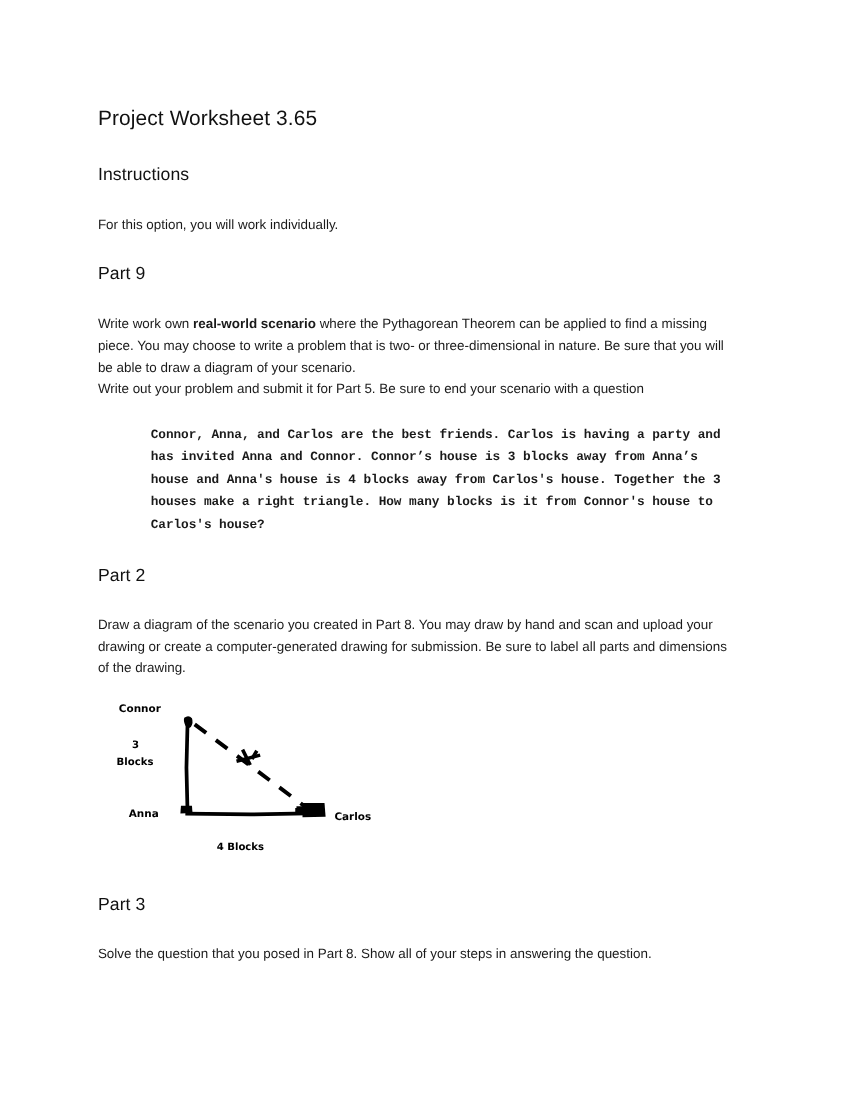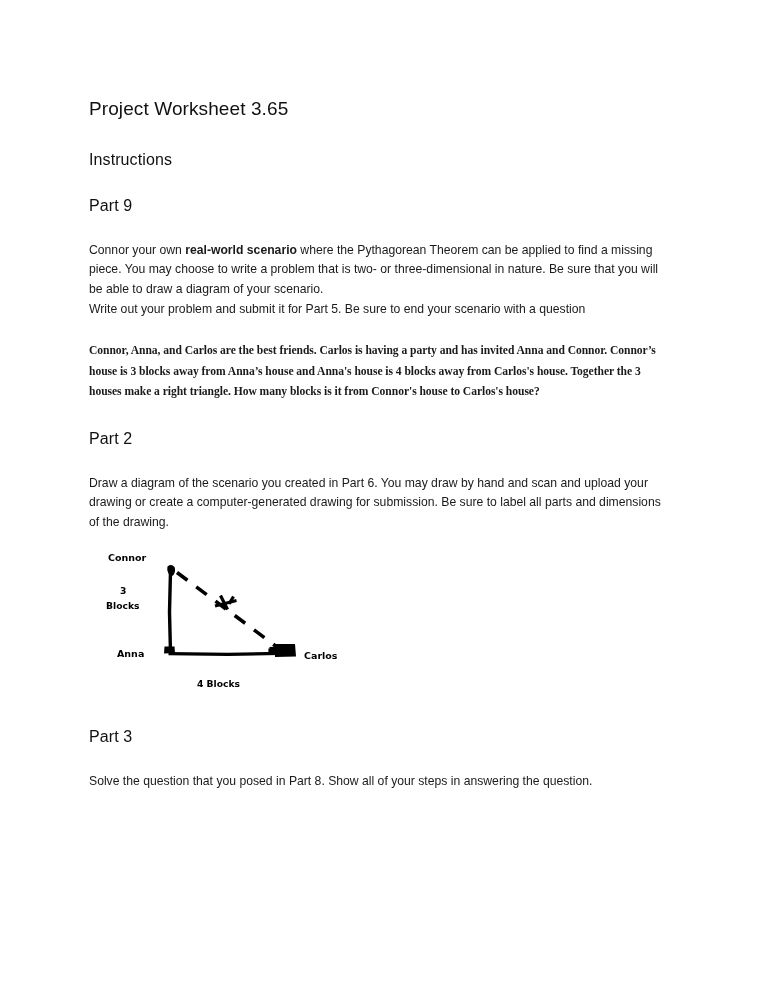--- a/index.html
+++ b/index.html
@@ -44,25 +44,26 @@
     margin: 0;
     font-size: 12.2px;
     line-height: 19.6px;
     color: #1a1a1a;
   }
   .p-gap-lg { padding-top: 25px; }
   .p-gap-md { padding-top: 20px; }
   .p-gap-sm { padding-top: 0px; }
   .scenario {
     font-weight: bold;
-    font-family: Liberation Serif, serif;
+    font-family: Liberation Mono, monospace;
     font-size: 11.6px;
     line-height: 20.5px;
     letter-spacing: -0.05px;
     padding-top: 22px;
+    margin-left: 48px;
   }
   .bold-inline { font-weight: bold; margin-top: 28px; }
 
   
   .diagram-wrap {
     padding-top: 17px;
     padding-left: 5px;
   }
   .diagram {
     display: block;
@@ -102,33 +103,34 @@
 </style>
 </head>
 <body>
 
 <div class="page">
 
   <h1 class="doc-title">Project Worksheet 3.65</h1>
 
   <h2 class="h2 h2-instructions">Instructions</h2>
 
+  <p class="p-gap-lg">For this option, you will work individually.</p>
 
 
   <h2 class="h2 h2-part">Part 9</h2>
 
-  <p class="p-gap-lg"><span>Connor your own </span><span class="bold-inline">real-world scenario</span><span> where the Pythagorean Theorem can be applied to find a missing piece. You may choose to write a problem that is two- or three-dimensional in nature. Be sure that you will be able to draw a diagram of your scenario.</span></p>
+  <p class="p-gap-lg"><span>Write work own </span><span class="bold-inline">real-world scenario</span><span> where the Pythagorean Theorem can be applied to find a missing piece. You may choose to write a problem that is two- or three-dimensional in nature. Be sure that you will be able to draw a diagram of your scenario.</span></p>
 
   <p class="p-gap-sm">Write out your problem and submit it for Part 5. Be sure to end your scenario with a question</p>
 
   <p class="scenario">Connor, Anna, and Carlos are the best friends. Carlos is having a party and has invited Anna and Connor. Connor’s house is 3 blocks away from Anna’s house and Anna's house is 4 blocks away from Carlos's house. Together the 3 houses make a right triangle. How many blocks is it from Connor's house to Carlos's house?</p>
 
   <h2 class="h2 h2-part">Part 2</h2>
 
-  <p class="p-gap-lg">Draw a diagram of the scenario you created in Part 6. You may draw by hand and scan and upload your drawing or create a computer-generated drawing for submission. Be sure to label all parts and dimensions of the drawing.</p>
+  <p class="p-gap-lg">Draw a diagram of the scenario you created in Part 8. You may draw by hand and scan and upload your drawing or create a computer-generated drawing for submission. Be sure to label all parts and dimensions of the drawing.</p>
 
   <div class="diagram-wrap">
     <svg class="diagram" width="250" height="152" viewBox="0 0 250 152">
 
       <path class="leg" d="M 76.5 22 L 75.5 63 L 76.5 104"></path>
 
       <path class="leg" d="M 74.5 104.6 L 134 105.4 L 186 104.4"></path>
 
       <path class="hyp" d="M 83 23.5 L 187 101"></path>
 

